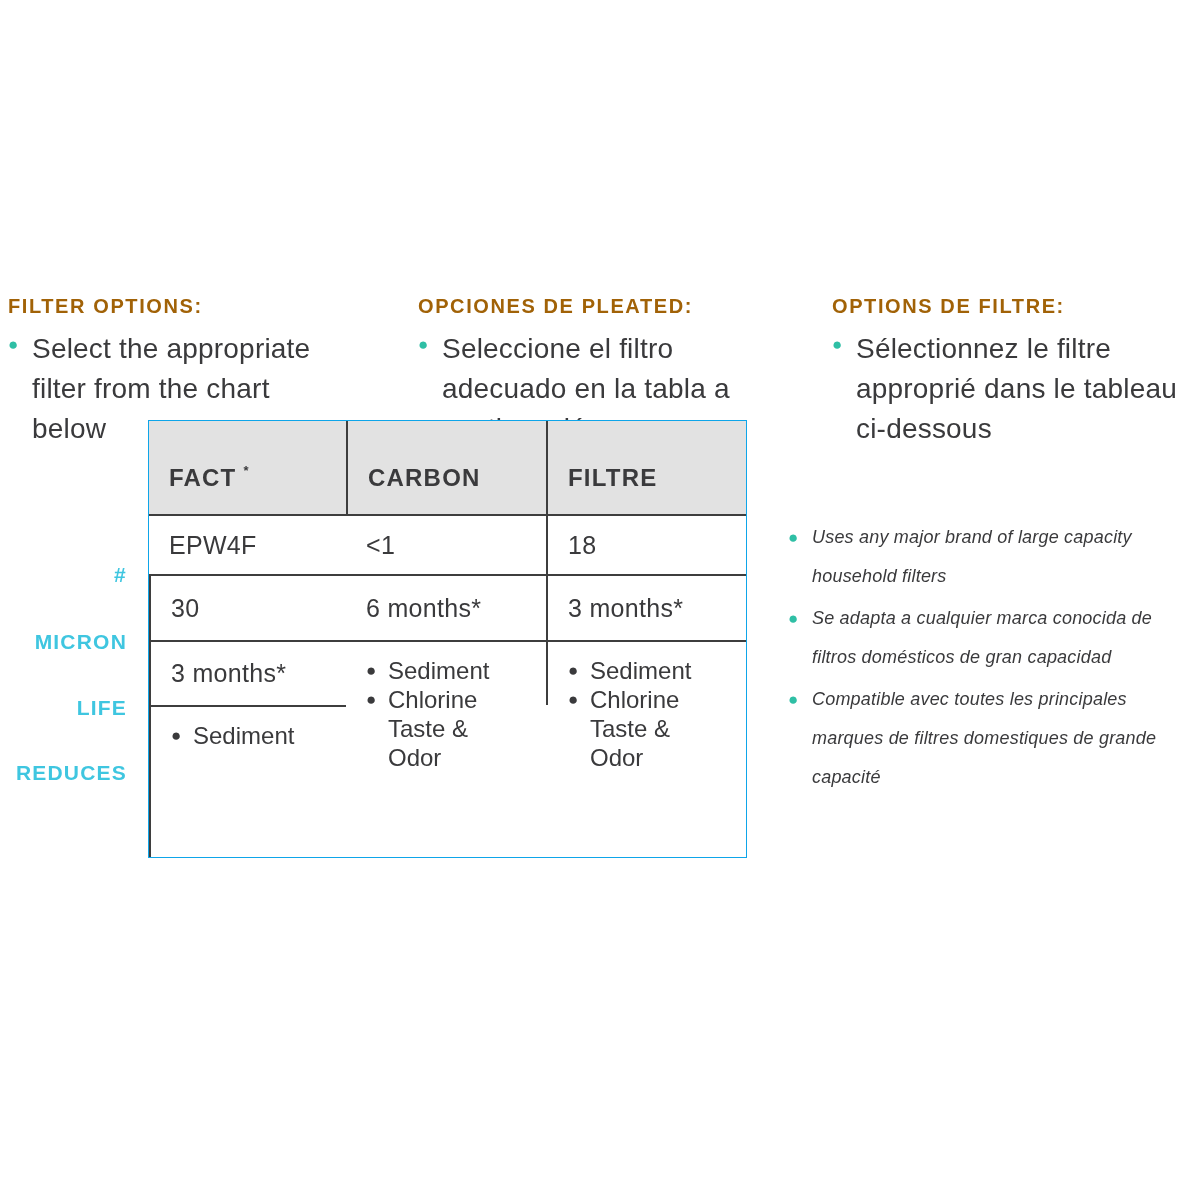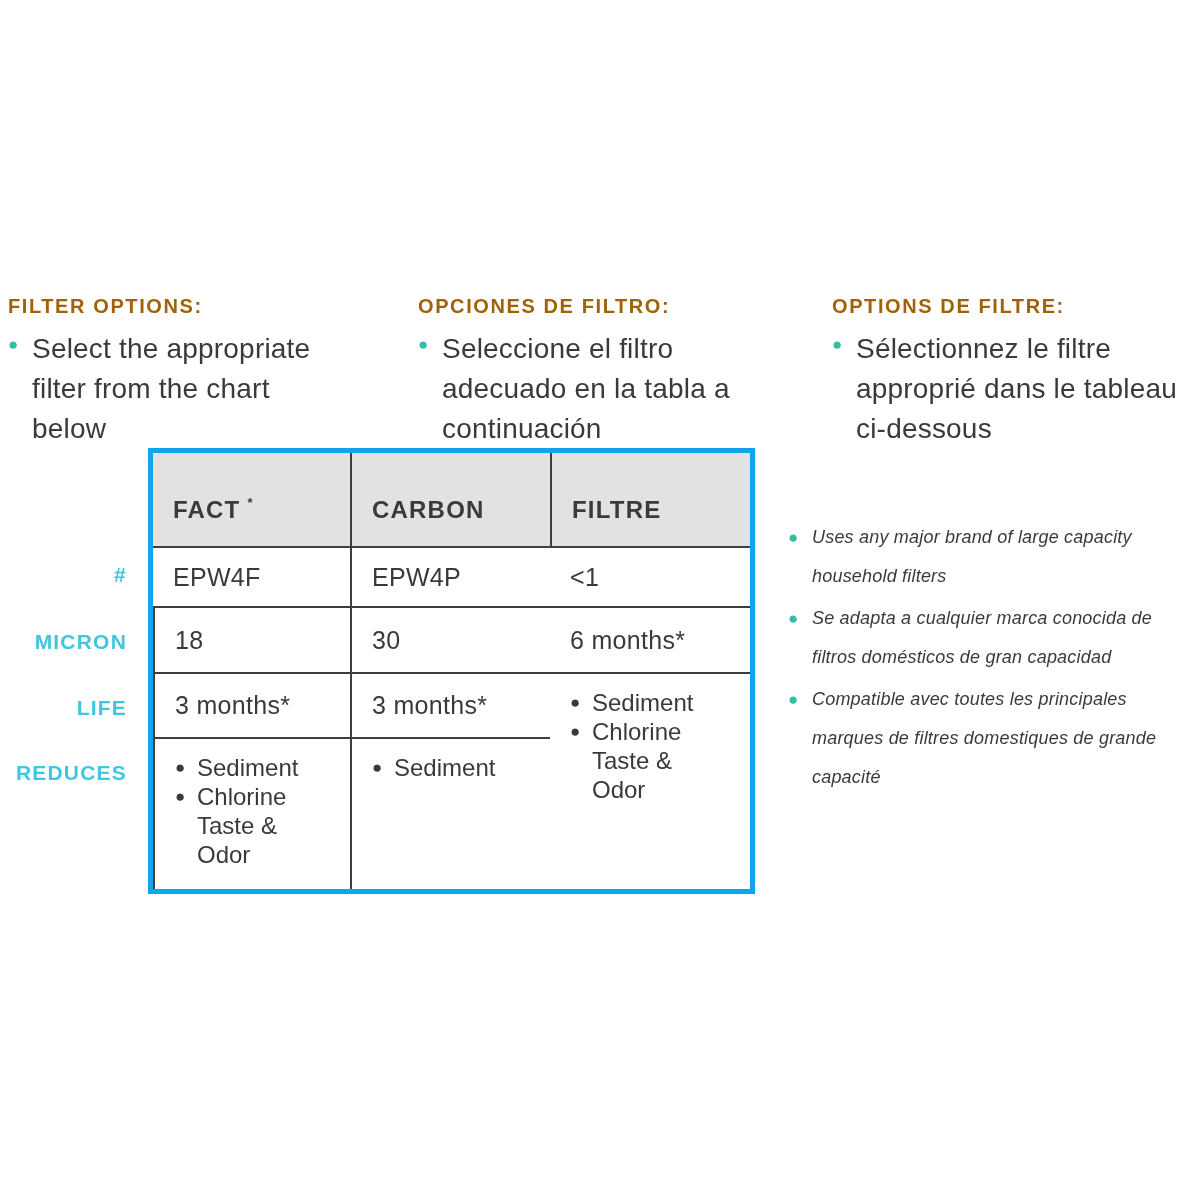--- a/index.html
+++ b/index.html
@@ -31,25 +31,25 @@
   }
   .sec-text { font-size: 28px; line-height: 40px; letter-spacing: 0.2px; }
   .sec1 { left: 8px; }   .sec1 .sec-text { width: 312px; }
   .sec2 { left: 418px; } .sec2 .sec-text { width: 325px; }
   .sec3 { left: 832px; } .sec3 .sec-text { width: 335px; }
 
   
   .filter-table {
     position: absolute;
     left: 148px;
-    top: 448px;
+    top: 420px;
     display: grid;
     grid-template-columns: 197px 200px 200px;
     grid-template-rows: 93px 60px 66px 65px 152px;
-    border: 5px solid #0ea5e9;
+    border: 1px solid #0ea5e9;
   }
   .cell {
     background: #ffffff;
     border-left: 2px solid #3e3e3e;
     border-top: 2px solid #3e3e3e;
     padding-left: 20px;
     box-sizing: border-box;
   }
   .cell.c0 { border-left: none; }
   .cell.r0 { border-top: none; }
@@ -98,21 +98,21 @@
 
   <div class="sec sec1">
     <div class="sec-heading">FILTER OPTIONS:</div>
     <div class="bullet-row">
       <span class="dot">●</span>
       <span class="sec-text">Select the appropriate filter from the chart below</span>
     </div>
   </div>
 
   <div class="sec sec2">
-    <div class="sec-heading">OPCIONES DE FILTRO:</div>
+    <div class="sec-heading">OPCIONES DE PLEATED:</div>
     <div class="bullet-row">
       <span class="dot">●</span>
       <span class="sec-text">Seleccione el filtro adecuado en la tabla a continuación</span>
     </div>
   </div>
 
   <div class="sec sec3">
     <div class="sec-heading">OPTIONS DE FILTRE:</div>
     <div class="bullet-row">
       <span class="dot">●</span>
@@ -132,21 +132,20 @@
       <span class="mark">*</span>
     </div>
     <div class="cell head r0">
       <span>CARBON</span>
     </div>
     <div class="cell head r0">
       <span>FILTRE</span>
     </div>
 
     <div class="cell val c0">EPW4F</div>
-    <div class="cell val">EPW4P</div>
 
     <div class="cell val c0">&lt;1</div>
     <div class="cell val">18</div>
     <div class="cell val">30</div>
 
     <div class="cell val c0">6 months*</div>
     <div class="cell val">3 months*</div>
     <div class="cell val">3 months*</div>
 
     <div class="cell reduces c0">

